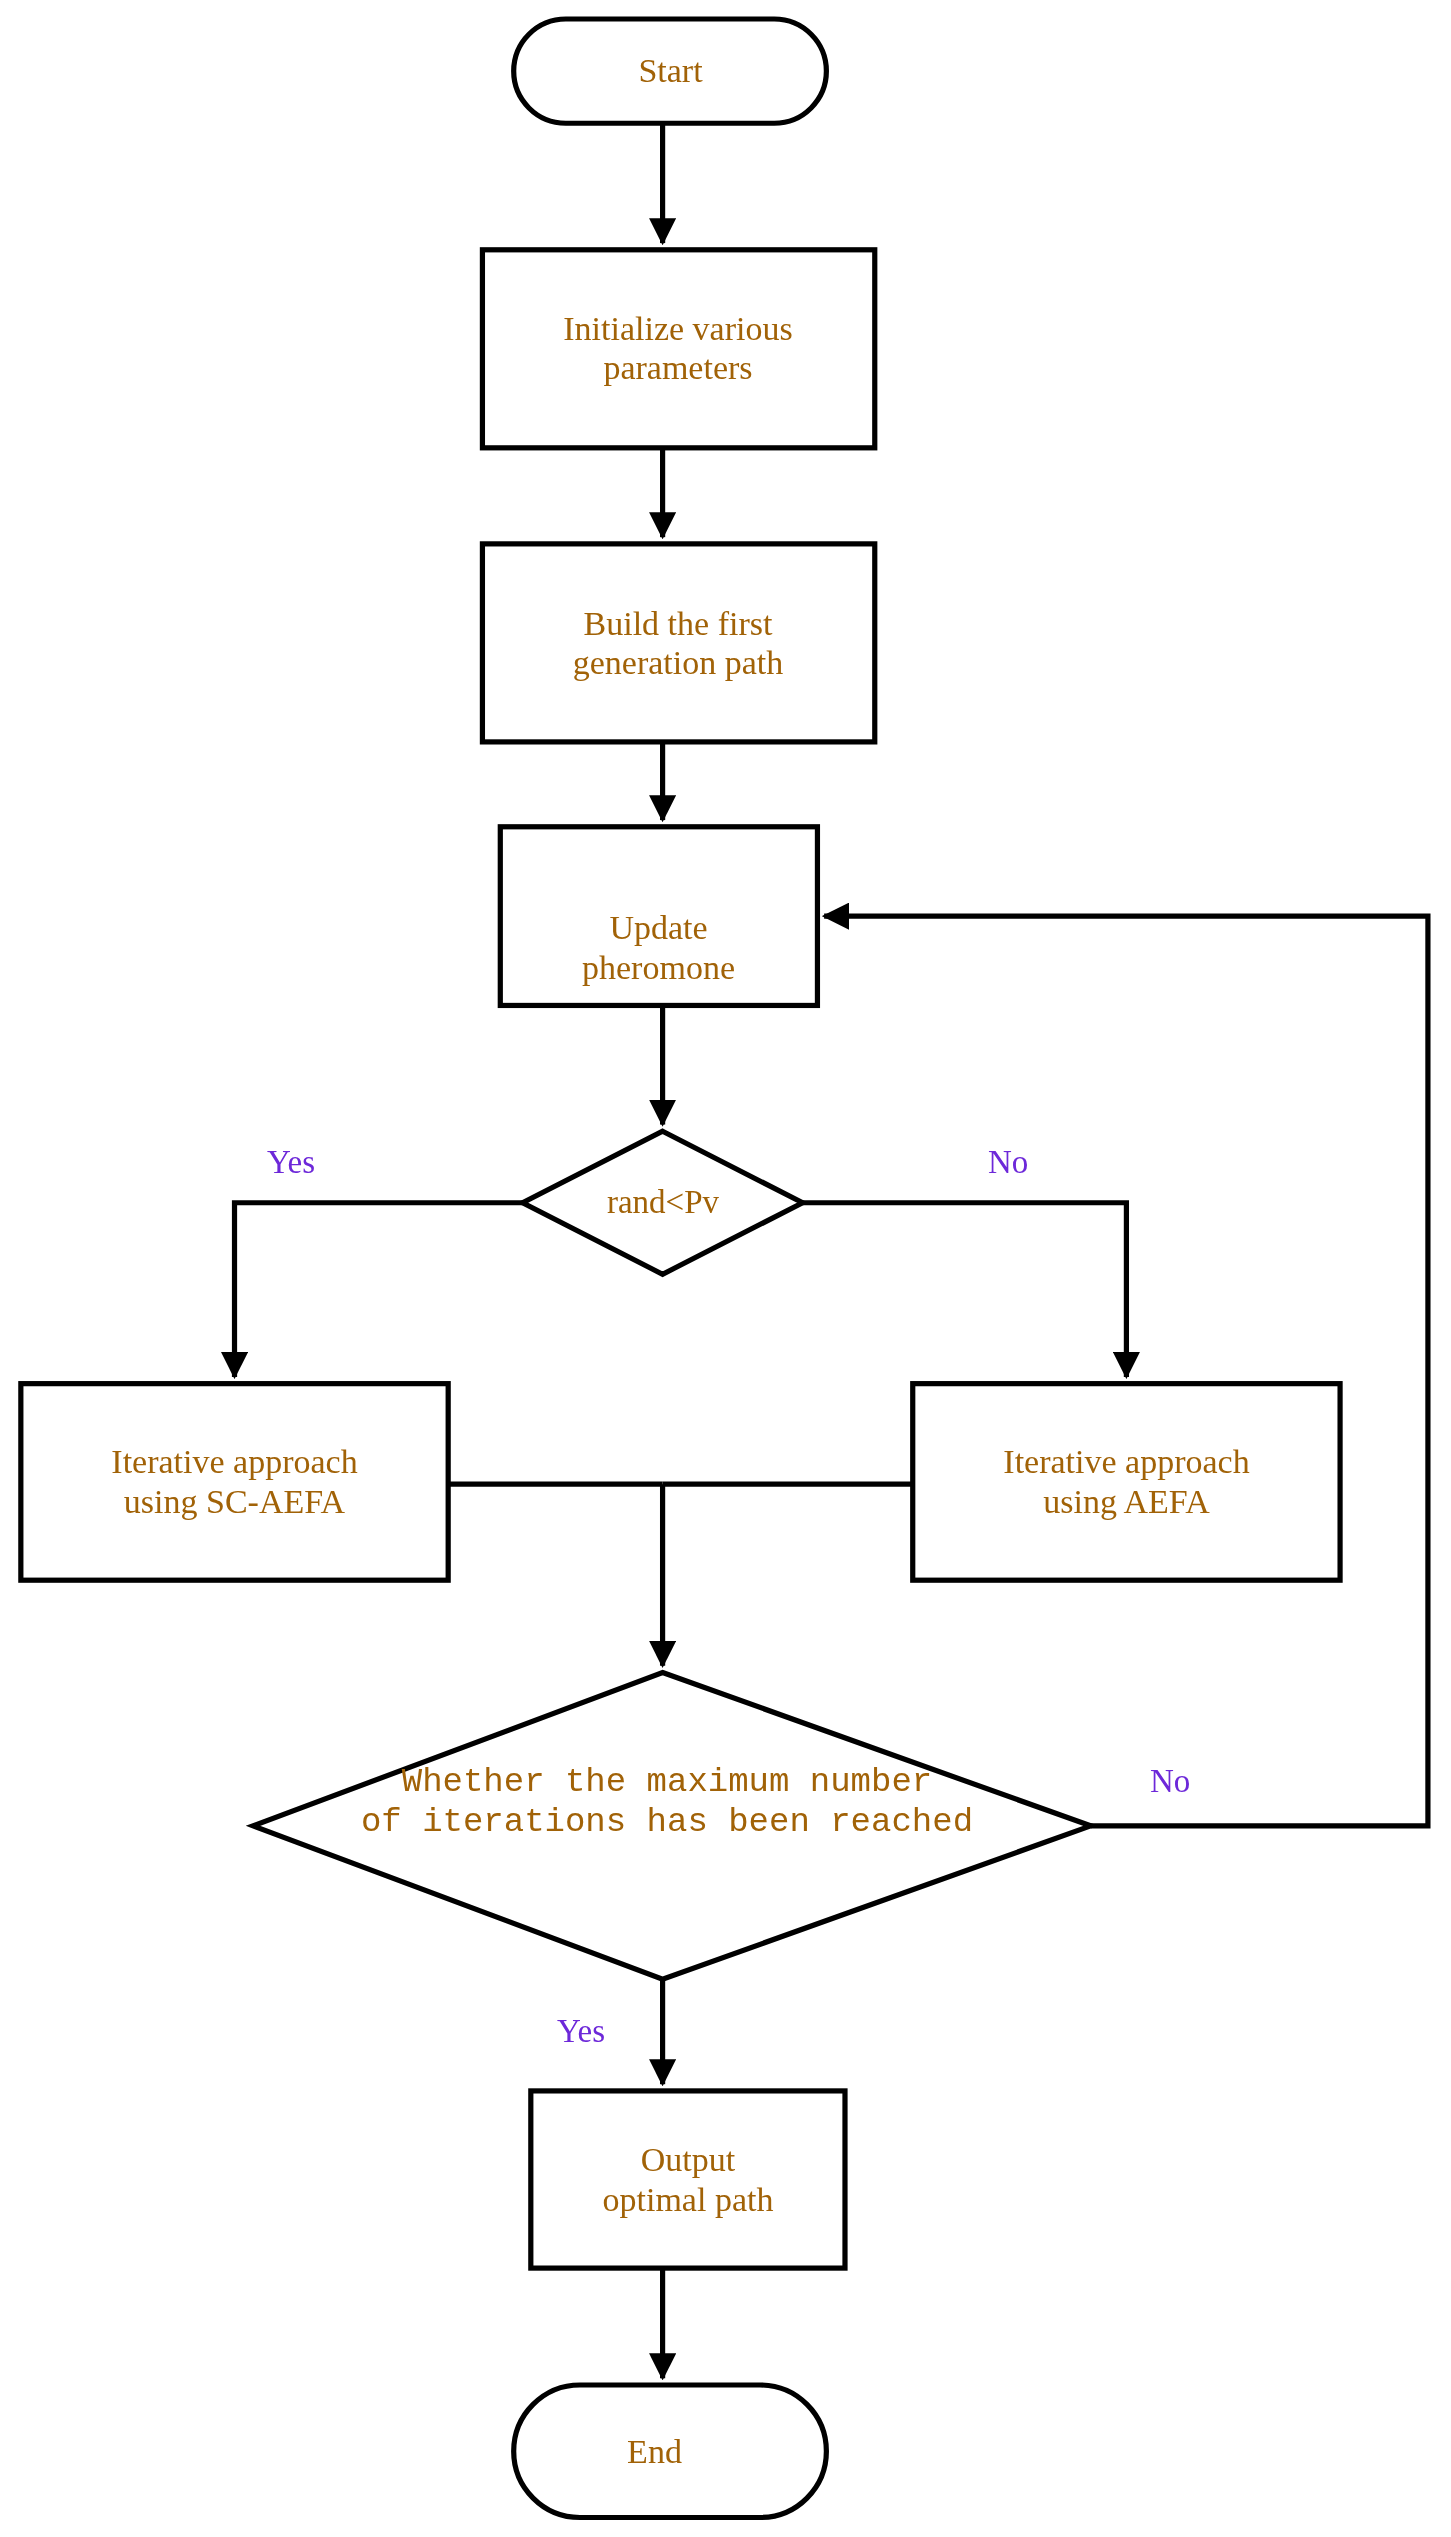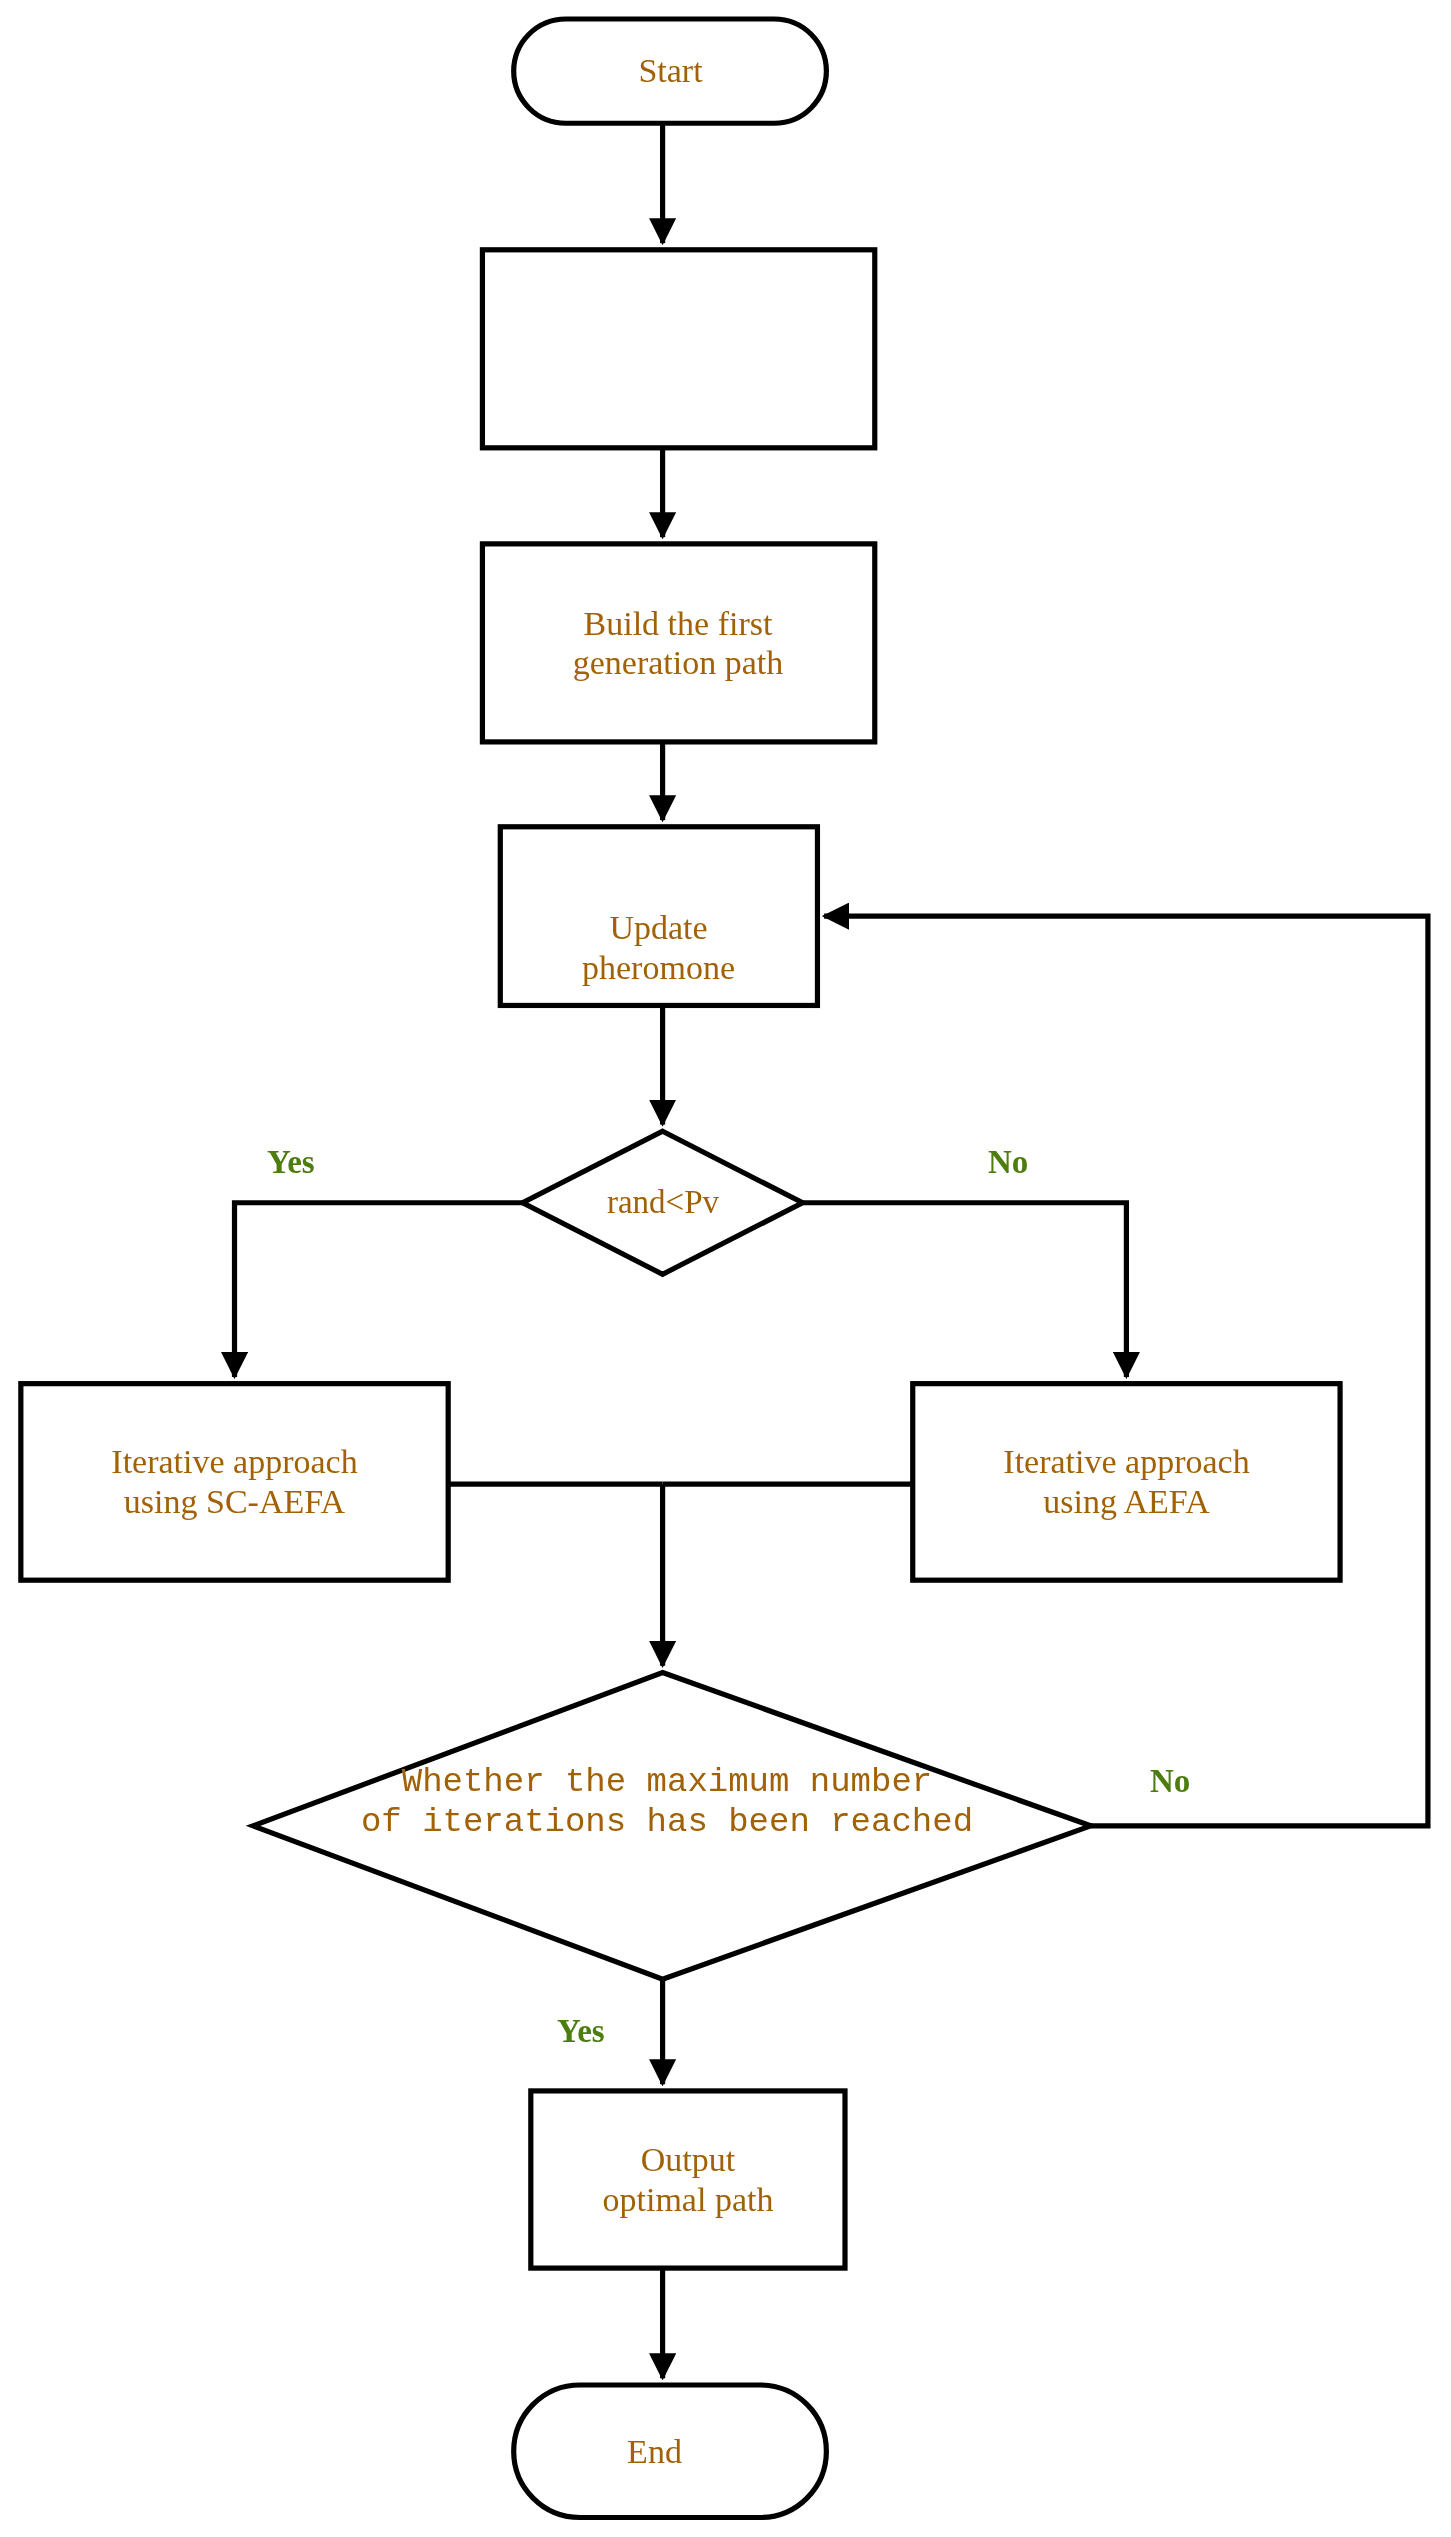--- a/index.html
+++ b/index.html
@@ -32,25 +32,24 @@
     justify-content: center;
     text-align: center;
     color: #a16207;
     line-height: 1.16;
     white-space: pre-line;
     pointer-events: none;
     font-family: "Liberation Serif", "DejaVu Serif", serif;
   }
   .edge-label {
     position: absolute;
-    color: #4d7c0f;
+    color: #6d28d9;
     font-size: 33px;
     font-family: "Liberation Serif", "DejaVu Serif", serif;
     white-space: nowrap;
-    font-weight: bold;
   }
   .size-terminal { font-size: 34px; }
   .size-process { font-size: 34px; }
   .size-decision { font-size: 33px; }
   .size-decision-big { font-size: 34px; }
 </style>
 </head>
 <body>
 
 <div id="flowchart-root">
@@ -102,20 +101,22 @@
 
     <path d="M 1465 2452 L 1918 2452 L 1918 1230 L 1107 1230" fill="none" stroke="#000000" stroke-width="7" marker-end="url(#arrow)"></path>
 
     <line x1="890" y1="2658" x2="890" y2="2799" stroke="#000000" stroke-width="7" marker-end="url(#arrow)"></line>
 
     <line x1="890" y1="3046" x2="890" y2="3194" stroke="#000000" stroke-width="7" marker-end="url(#arrow)"></line>
   </svg>
 
   <div class="node-label size-terminal" style="left:514px; top:18.6px; width:313px; height:104px;">Start</div>
 
+  <div class="node-label size-process" style="left:482px; top:249px; width:392px; height:198px;">Initialize various
+parameters</div>
 
   <div class="node-label size-process" style="left:482px; top:544px; width:392px; height:198px;">Build the first
 generation path</div>
 
   <div class="node-label size-process" style="left:500px; top:826px; width:317px; height:179px;margin-top:32px;">Update
 pheromone</div>
 
   <div class="node-label size-decision" style="left:523px; top:1169px; width:280px; height:67px;">rand&lt;Pv</div>
 
   <div class="node-label size-process" style="left:21px; top:1383px; width:427px; height:197px;">Iterative approach

